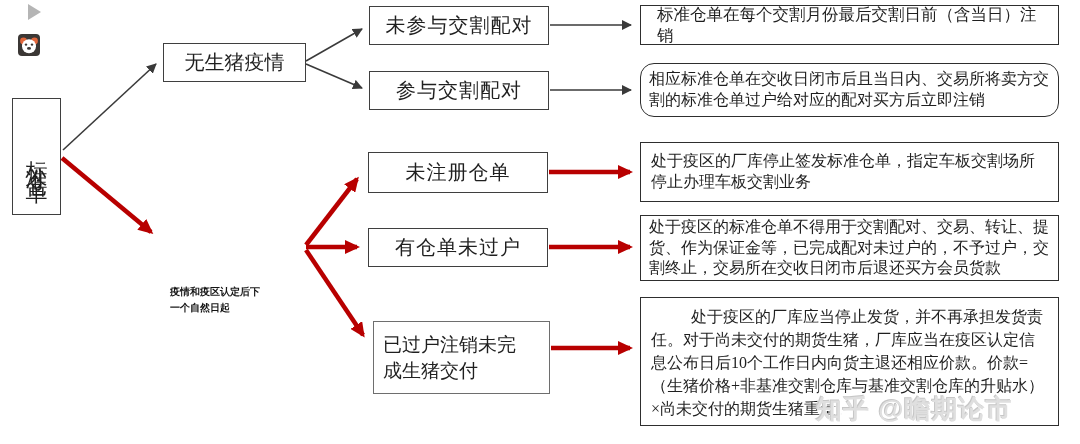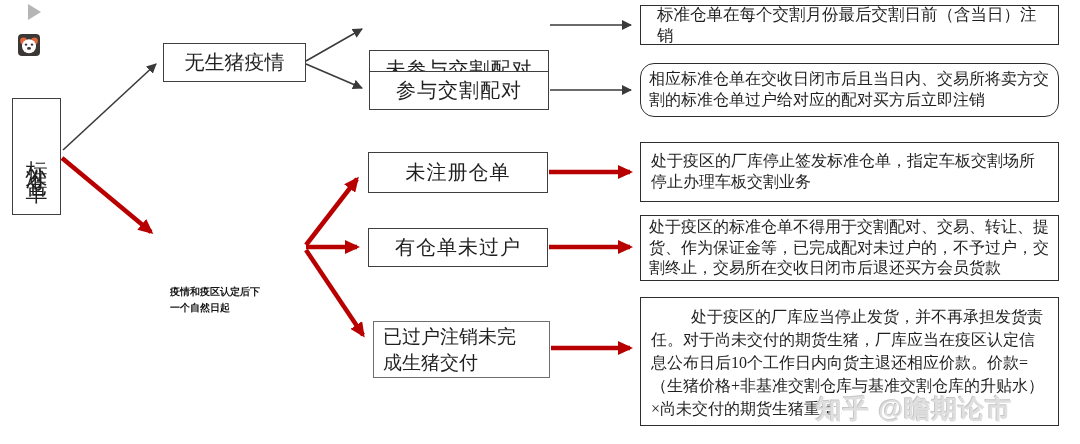--- a/index.html
+++ b/index.html
@@ -13,26 +13,26 @@
     display:flex;align-items:center;justify-content:center;text-align:center;
   }
   .lvl{font-size:20px;letter-spacing:1px;}
   .root{
     left:12px;top:98px;width:49px;height:117px;
     writing-mode:vertical-rl;text-orientation:upright;
     font-size:22px;letter-spacing:7px;line-height:1;
   }
   .no-epi{left:163px;top:43px;width:143px;height:39px;font-size:20px;}
   .has-epi{left:161px;top:228px;width:144px;height:40px;font-size:20px;}
-  .m1{left:369px;top:6px;width:180px;height:39px;margin-top:44px;}
+  .m1{left:369px;top:6px;width:180px;height:39px;}
   .m2{left:369px;top:71px;width:180px;height:39px;}
   .m3{left:368px;top:152px;width:180px;height:41px;}
   .m4{left:368px;top:228px;width:180px;height:39px;}
   .m5{
-    left:373px;top:321px;width:177px;height:57px;
+    left:373px;top:321px;width:177px;height:73px;
     border-color:#6e6e6e;justify-content:flex-start;align-items:center;text-align:left;
     padding:5px 17px 5px 9px;font-size:19px;line-height:1.35;
   }
   .out{
     position:absolute;left:640px;width:419px;border:1.6px solid #2e2e2e;background:#fff;
     font-size:16px;line-height:1.3;text-align:left;
   }
   .o1{top:5px;height:40px;display:flex;align-items:center;padding:0 16px;font-size:16.5px;}
   .o2{top:63px;height:54px;display:flex;align-items:center;padding:4px 8px;border-radius:14px;}
   .o3{top:142px;height:60px;display:flex;align-items:center;padding:6px 10px;}

